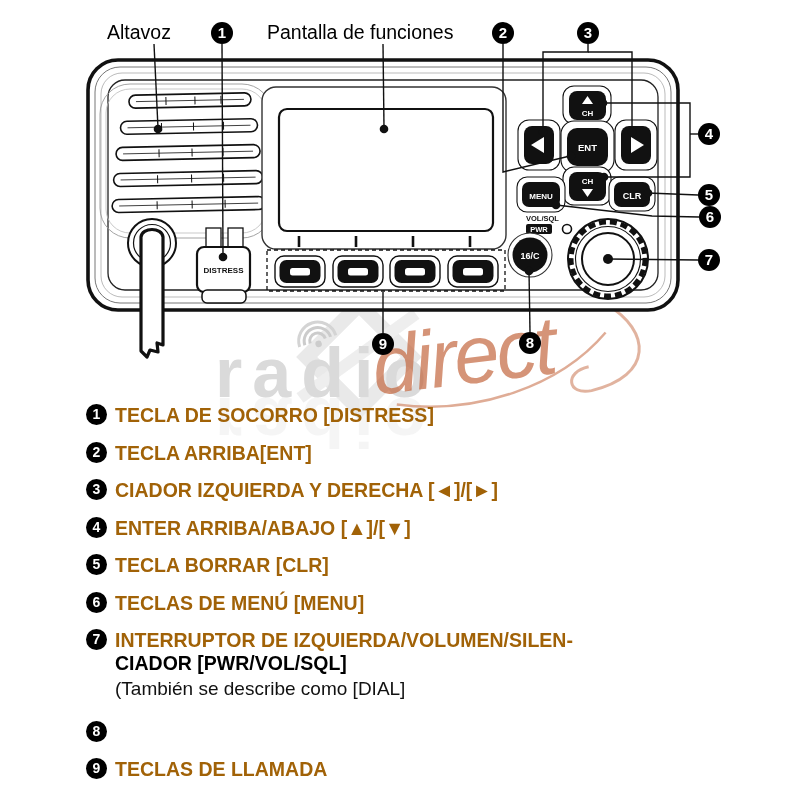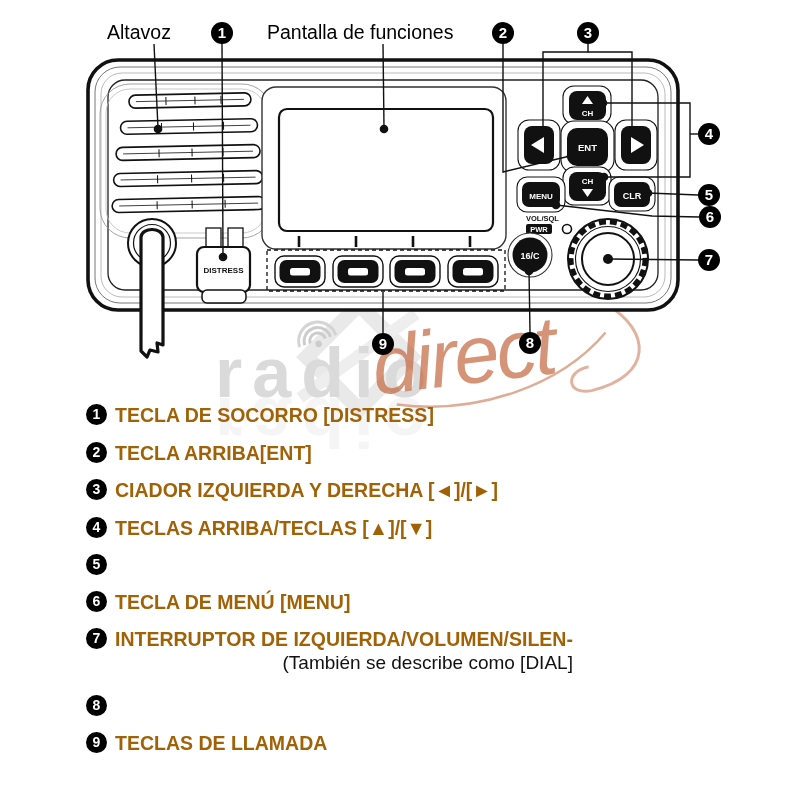--- a/index.html
+++ b/index.html
@@ -7,21 +7,21 @@
         font-family:"Liberation Sans","DejaVu Sans",sans-serif;}
   #diagram-svg{position:absolute;left:0;top:0;}
   .legend{position:absolute;left:86px;top:404px;width:700px;}
   .li{display:flex;align-items:flex-start;margin-bottom:15.5px;}
   .li.li7{margin-bottom:20px;}
   .badge{width:21px;height:21px;border-radius:50%;background:#000;color:#fff;
          font:bold 14px/21px "Liberation Sans","DejaVu Sans",sans-serif;
          text-align:center;margin-right:8px;flex:none;}
   .ltxt{font-weight:bold;font-size:19.5px;line-height:22px;color:#a16207;}
   .lblock .ltxt2{font-weight:bold;font-size:19.5px;line-height:25px;color:#000;}
-  .lnote{font-weight:400;font-size:19px;line-height:25px;color:#111;text-align:right;}
+  .lnote{font-weight:400;font-size:19px;line-height:25px;color:#111;}
   text{font-family:"Liberation Sans","DejaVu Sans",sans-serif;}
   .cl{stroke:#111;stroke-width:1.4;fill:none;}
   .ink{stroke:#111;fill:#fff;}
   .num{fill:#fff;font-weight:bold;font-size:15px;text-anchor:middle;}
   .wlbl{fill:#fff;font-weight:bold;text-anchor:middle;}
 </style>
 </head>
 <body>
 
 <div id="page">
@@ -305,33 +305,35 @@
     <div class="li">
       <span class="badge">2</span>
       <span class="ltxt">TECLA ARRIBA[ENT]</span>
     </div>
     <div class="li">
       <span class="badge">3</span>
       <span class="ltxt">CIADOR IZQUIERDA Y DERECHA [◄]/[►]</span>
     </div>
     <div class="li">
       <span class="badge">4</span>
-      <span class="ltxt">TECLAS ARRIBA/TECLAS [▲]/[▼]</span>
+      <span class="ltxt">ENTER ARRIBA/ABAJO [▲]/[▼]</span>
     </div>
     <div class="li">
       <span class="badge">5</span>
+      <span class="ltxt">TECLA BORRAR [CLR]</span>
     </div>
     <div class="li">
       <span class="badge">6</span>
-      <span class="ltxt">TECLA DE MENÚ [MENU]</span>
+      <span class="ltxt">TECLAS DE MENÚ [MENU]</span>
     </div>
     <div class="li li7">
       <span class="badge">7</span>
       <div class="lblock">
         <div class="ltxt">INTERRUPTOR DE IZQUIERDA/VOLUMEN/SILEN-</div>
+        <div class="ltxt2">CIADOR [PWR/VOL/SQL]</div>
         <div class="lnote">(También se describe como [DIAL]</div>
       </div>
     </div>
     <div class="li">
       <span class="badge">8</span>
     </div>
     <div class="li">
       <span class="badge">9</span>
       <span class="ltxt">TECLAS DE LLAMADA</span>
     </div>

